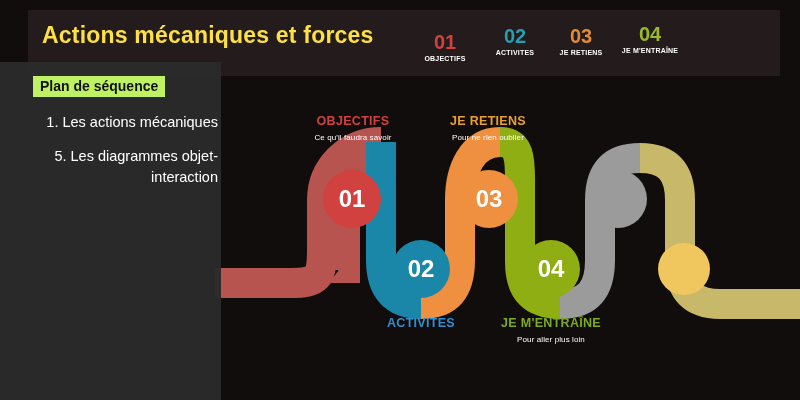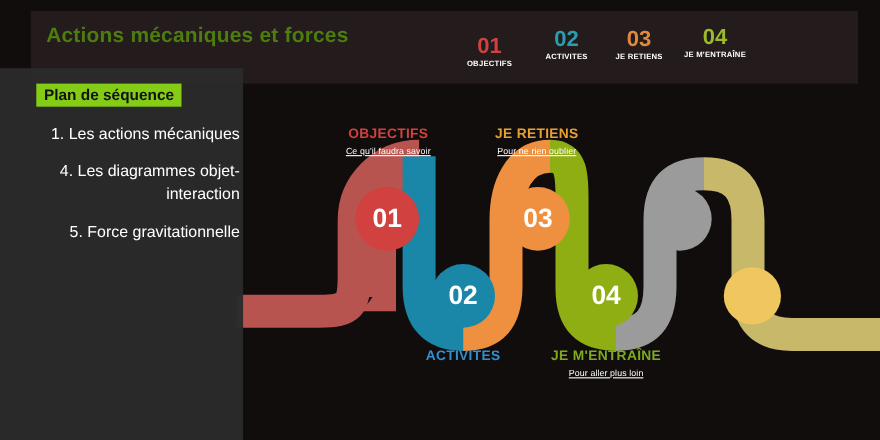--- a/index.html
+++ b/index.html
@@ -28,23 +28,23 @@
     left: 28px;
     top: 10px;
     width: 752px;
     height: 66px;
     background: #231b1c;
   }
   .header-title {
     position: absolute;
     left: 42px;
     top: 22px;
-    font-size: 19px;
-    font-weight: bold;
-    color: #4d7c0f;
+    font-size: 23px;
+    font-weight: bold;
+    color: #fde047;
     letter-spacing: 0.2px;
     white-space: nowrap;
     text-align: right;
   }
   
   .mini-steps {
     position: absolute;
     left: 410px;
     top: 24px;
     width: 360px;
@@ -74,21 +74,21 @@
     top: 62px;
     width: 221px;
     height: 338px;
     background: #2b2b2b;
     opacity: 0.96;
   }
   .plan-title {
     position: absolute;
     left: 33px;
     top: 76px;
-    background: #84cc16;
+    background: #bef264;
     color: #111111;
     font-size: 14px;
     font-weight: bold;
     padding: 2px 7px 3px 7px;
     white-space: nowrap;
   }
   .plan-list {
     position: absolute;
     left: 6px;
     top: 112px;
@@ -127,21 +127,20 @@
   .step-label .lbl {
     font-size: 12.5px;
     font-weight: bold;
     letter-spacing: 0.3px;
   }
   .step-label .sub {
     font-size: 8px;
     color: #ffffff;
     margin-top: 5px;
     letter-spacing: 0.1px;
-    text-decoration: underline;
   }
 </style>
 </head>
 <body>
 
 <div id="stage">
   <div class="bg-dark"></div>
 
   <svg class="ribbon-wrap" viewBox="0 0 800 400" xmlns="http://www.w3.org/2000/svg">
 
@@ -201,16 +200,15 @@
     <div class="mini-step" style="left:200px; top:0px; width:80px;">
       <div class="mini-num" style="color:#9aba2a;">04</div>
       <div class="mini-lbl">JE M'ENTRAÎNE</div>
     </div>
   </div>
 
   <div class="plan-panel"></div>
   <div class="plan-title">Plan de séquence</div>
   <div class="plan-list">
     <div class="plan-item">1.  Les actions mécaniques</div>
-    <div class="plan-item">4. Les diagrammes objet-interaction</div>
-    <div class="plan-item">5. Force gravitationnelle</div>
+    <div class="plan-item">5. Les diagrammes objet-interaction</div>
   </div>
 </div>
 
 </body></html>

